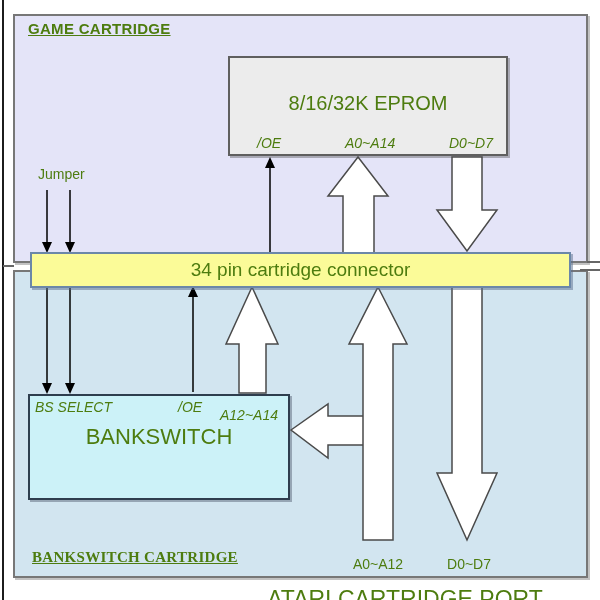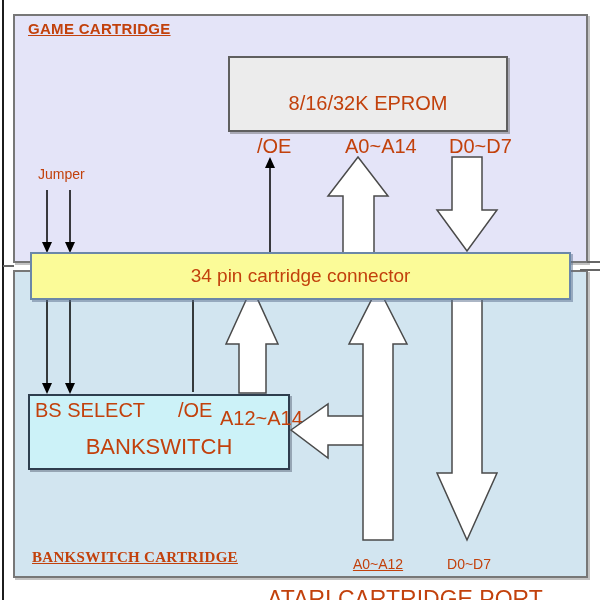--- a/index.html
+++ b/index.html
@@ -1,37 +1,37 @@
 <!DOCTYPE html>
 <html style="--game-cart-bg: #e4e4f8; --bank-cart-bg: #d2e5f0; --eprom-bg: #ececec; --bankswitch-bg: #ccf2f8; --connector-bg: #fbfb98; --arrow-outline: #4a4a4a;"><head>
 <meta charset="utf-8">
 <style>
   html,body{margin:0;padding:0;background:#fff;}
   #canvas{
     position:relative;width:600px;height:600px;overflow:hidden;
-    background:#fff;font-family:"Liberation Sans",sans-serif;color:#c2410c;
+    background:#fff;font-family:"Liberation Sans",sans-serif;color:#4d7c0f;
   }
   .abs{position:absolute;}
   
   #frame-left{left:2px;top:0;width:2px;height:600px;background:#1c1c1c;}
   
   .cart-box{border:2px solid #777;box-shadow:2px 2px 0 rgba(80,80,80,.35);box-sizing:border-box;}
   #game-cart{left:13px;top:14px;width:575px;height:249px;background:var(--game-cart-bg,#e4e4f8);z-index:1;}
   #bank-cart{left:13px;top:270px;width:575px;height:308px;background:var(--bank-cart-bg,#d2e5f0);z-index:1;}
   .section-title{font-size:15px;font-weight:bold;text-decoration:underline;letter-spacing:.3px;white-space:nowrap;}
   
-  #eprom-box{left:228px;top:56px;width:280px;height:76px;background:var(--eprom-bg,#ececec);
+  #eprom-box{left:228px;top:56px;width:280px;height:100px;background:var(--eprom-bg,#ececec);
     border:2px solid #5f5f5f;box-shadow:2px 2px 0 rgba(80,80,80,.4);box-sizing:border-box;z-index:2;}
   #eprom-title{width:100%;text-align:center;margin-top:34px;font-size:20px;}
-  #bankswitch-box{left:28px;top:394px;width:262px;height:76px;background:var(--bankswitch-bg,#ccf2f8);
+  #bankswitch-box{left:28px;top:394px;width:262px;height:106px;background:var(--bankswitch-bg,#ccf2f8);
     border:2px solid #2e3e4e;box-shadow:2px 2px 0 rgba(60,70,90,.4);box-sizing:border-box;z-index:2;}
-  #bankswitch-title{width:100%;text-align:center;margin-top:38px;font-size:22px;}
-  .pin{position:absolute;font-size:20px;white-space:nowrap;}
+  #bankswitch-title{width:100%;text-align:center;margin-top:28px;font-size:22px;}
+  .pin{position:absolute;font-size:14px;white-space:nowrap;font-style:italic;}
   
-  #connector-bar{left:30px;top:252px;width:541px;height:48px;background:var(--connector-bg,#fbfb98);
+  #connector-bar{left:30px;top:252px;width:541px;height:36px;background:var(--connector-bg,#fbfb98);
     border:2px solid #6b87a8;box-shadow:2px 2px 0 rgba(90,110,140,.5);box-sizing:border-box;
     z-index:4;display:flex;align-items:center;justify-content:center;font-size:19px;}
   
   #arrow-layer{left:0;top:0;width:600px;height:600px;z-index:3;pointer-events:none;}
   .hollow{fill:#ffffff;stroke:var(--arrow-outline,#4a4a4a);stroke-width:1.5;stroke-linejoin:miter;}
   .thin{stroke:#000;stroke-width:1.5;}
   .thin-head{fill:#000;stroke:none;}
   .stub{stroke:#666;stroke-width:2;}
   
   #jumper-label{left:38px;top:166px;font-size:14px;z-index:5;text-align:center;}
@@ -107,17 +107,17 @@
     <line class="stub" x1="3" y1="266" x2="14" y2="266"></line>
     <line class="stub" x1="587" y1="262" x2="600" y2="262"></line>
     <line class="stub" x1="580" y1="270" x2="600" y2="270"></line>
   </svg>
 
   <div class="abs" id="connector-bar">
     <span>34 pin cartridge connector</span>
   </div>
 
   <div class="abs" id="jumper-label">Jumper</div>
-  <div class="abs bus-label" style="left:378px;top:556px;text-decoration:underline;">A0~A12</div>
+  <div class="abs bus-label" style="left:378px;top:556px;">A0~A12</div>
   <div class="abs bus-label" style="left:469px;top:556px;">D0~D7</div>
   <div class="abs" id="port-title">ATARI CARTRIDGE PORT</div>
 
 </div>
 
 </body></html>

